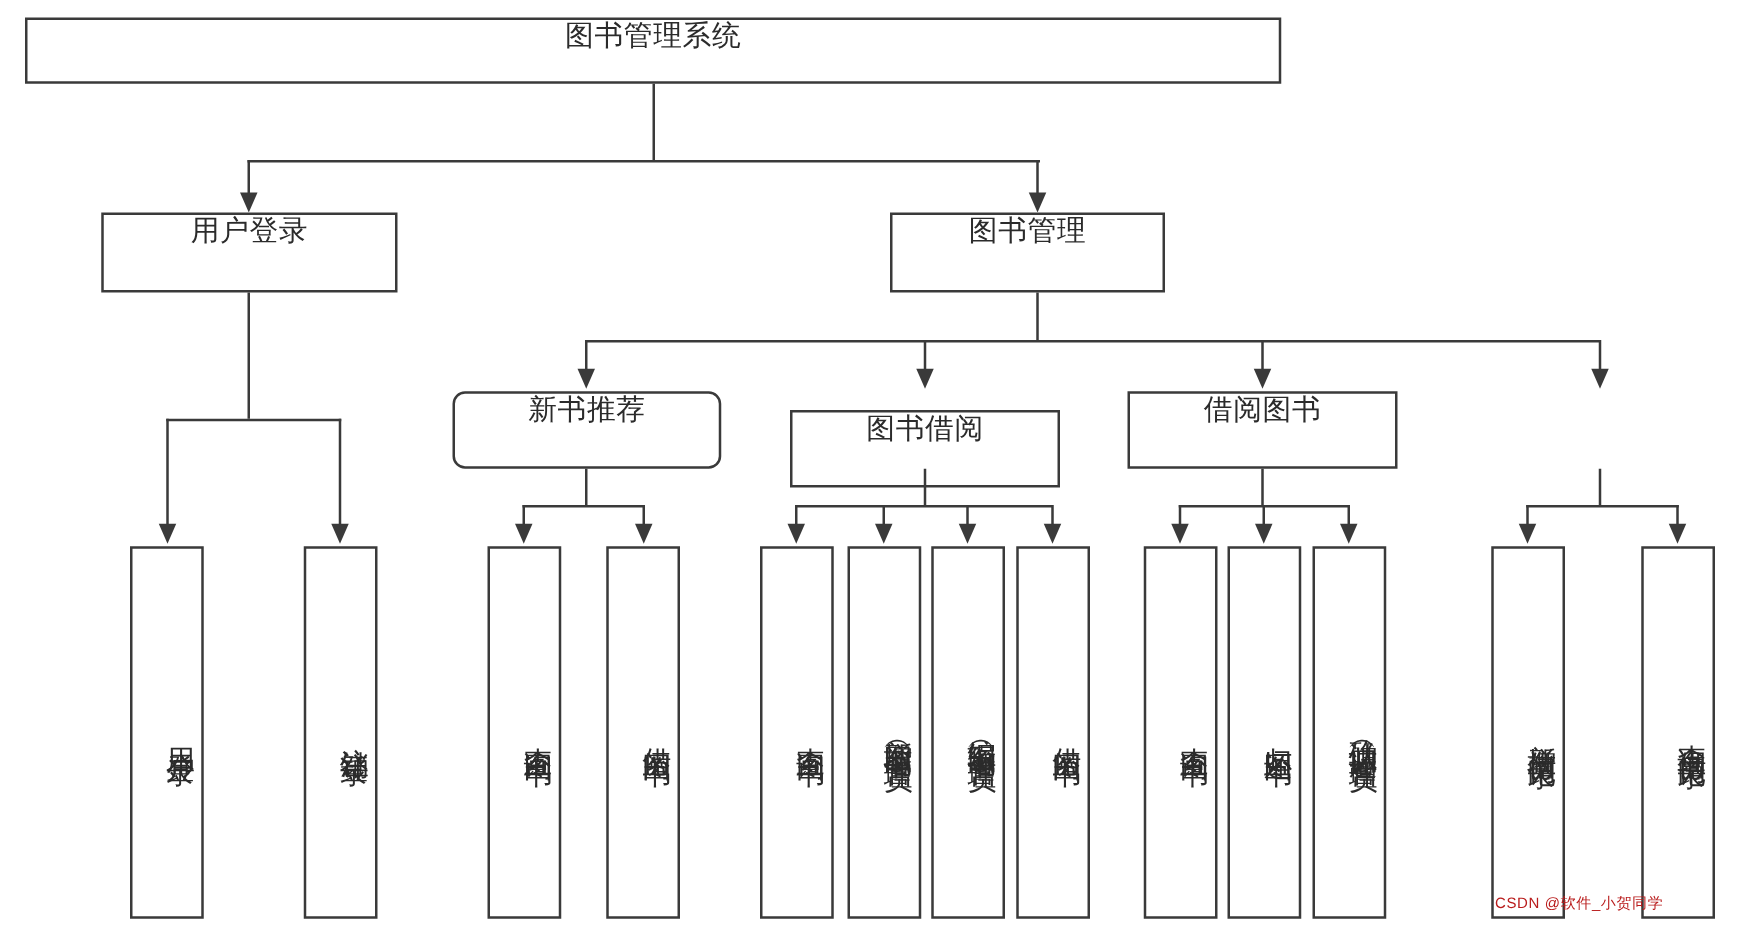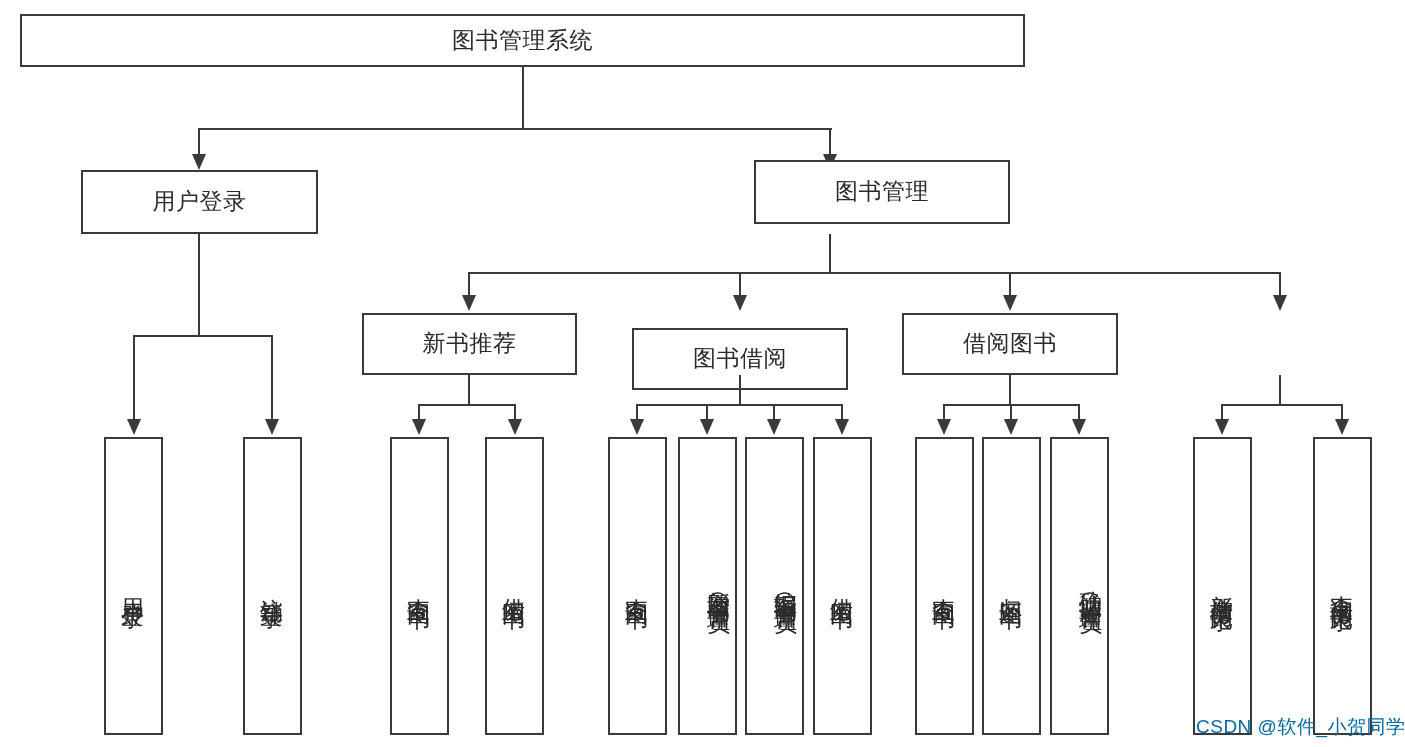--- a/index.html
+++ b/index.html
@@ -16,21 +16,21 @@
     height: 747px;
     background: #ffffff;
     overflow: hidden;
   }
   .node {
     position: absolute;
     box-sizing: border-box;
     border: 2px solid #3a3a3a;
     background: #ffffff;
     display: flex;
-    align-items: center;
+    align-items: flex-start;
     justify-content: center;
     color: #2b2b2b;
   }
   .node.horiz {
     font-size: 23px;
     line-height: 1.1;
     letter-spacing: 0.5px;
   }
   .node.vert {
     writing-mode: vertical-rl;
@@ -51,22 +51,22 @@
   .arrow {
     position: absolute;
     width: 0;
     height: 0;
     border-left: 7px solid transparent;
     border-right: 7px solid transparent;
     border-top: 16px solid #3a3a3a;
   }
   .watermark {
     position: absolute;
-    color: #0369a1;
-    font-size: 19px;
+    color: #b91c1c;
+    font-size: 12px;
     white-space: nowrap;
     letter-spacing: 0.5px;
   }
 </style>
 </head>
 <body>
 
 <div id="canvas">
 
   <div class="node horiz" style="left:20px; top:14px; width:1005px; height:53px;">
@@ -78,21 +78,21 @@
   <div class="conn h" style="left:198px; top:128px; width:634px;"></div>
 
   <div class="conn v" style="left:198px; top:128px; height:28px;"></div>
   <div class="arrow" style="left:192px; top:154px;"></div>
   <div class="conn v" style="left:829px; top:128px; height:28px;"></div>
   <div class="arrow" style="left:823px; top:154px;"></div>
 
   <div class="node horiz" style="left:81px; top:170px; width:237px; height:64px;">
     <span>用户登录</span>
   </div>
-  <div class="node horiz" style="left:712px; top:160px; width:256px; height:64px;margin-left:42px;">
+  <div class="node horiz" style="left:712px; top:170px; width:220px; height:64px;">
     <span>图书管理</span>
   </div>
 
   <div class="conn v" style="left:198px; top:234px; height:101px;"></div>
   <div class="conn h" style="left:133px; top:335px; width:140px;"></div>
   <div class="conn v" style="left:133px; top:335px; height:86px;"></div>
   <div class="arrow" style="left:127px; top:419px;"></div>
   <div class="conn v" style="left:271px; top:335px; height:86px;"></div>
   <div class="arrow" style="left:265px; top:419px;"></div>
 
@@ -100,21 +100,21 @@
   <div class="conn h" style="left:468px; top:272px; width:812px;"></div>
   <div class="conn v" style="left:468px; top:272px; height:25px;"></div>
   <div class="arrow" style="left:462px; top:295px;"></div>
   <div class="conn v" style="left:739px; top:272px; height:25px;"></div>
   <div class="arrow" style="left:733px; top:295px;"></div>
   <div class="conn v" style="left:1009px; top:272px; height:25px;"></div>
   <div class="arrow" style="left:1003px; top:295px;"></div>
   <div class="conn v" style="left:1279px; top:272px; height:25px;"></div>
   <div class="arrow" style="left:1273px; top:295px;"></div>
 
-  <div class="node horiz" style="left:362px; top:313px; width:215px; height:62px;">
+  <div class="node horiz" style="left:362px; top:313px; width:215px; height:62px;border-radius:10px;">
     <span>新书推荐</span>
   </div>
   <div class="node horiz" style="left:632px; top:328px; width:216px; height:62px;">
     <span>图书借阅</span>
   </div>
   <div class="node horiz" style="left:902px; top:313px; width:216px; height:62px;">
     <span>借阅图书</span>
   </div>
 
   <div class="conn v" style="left:468px; top:375px; height:29px;"></div>

